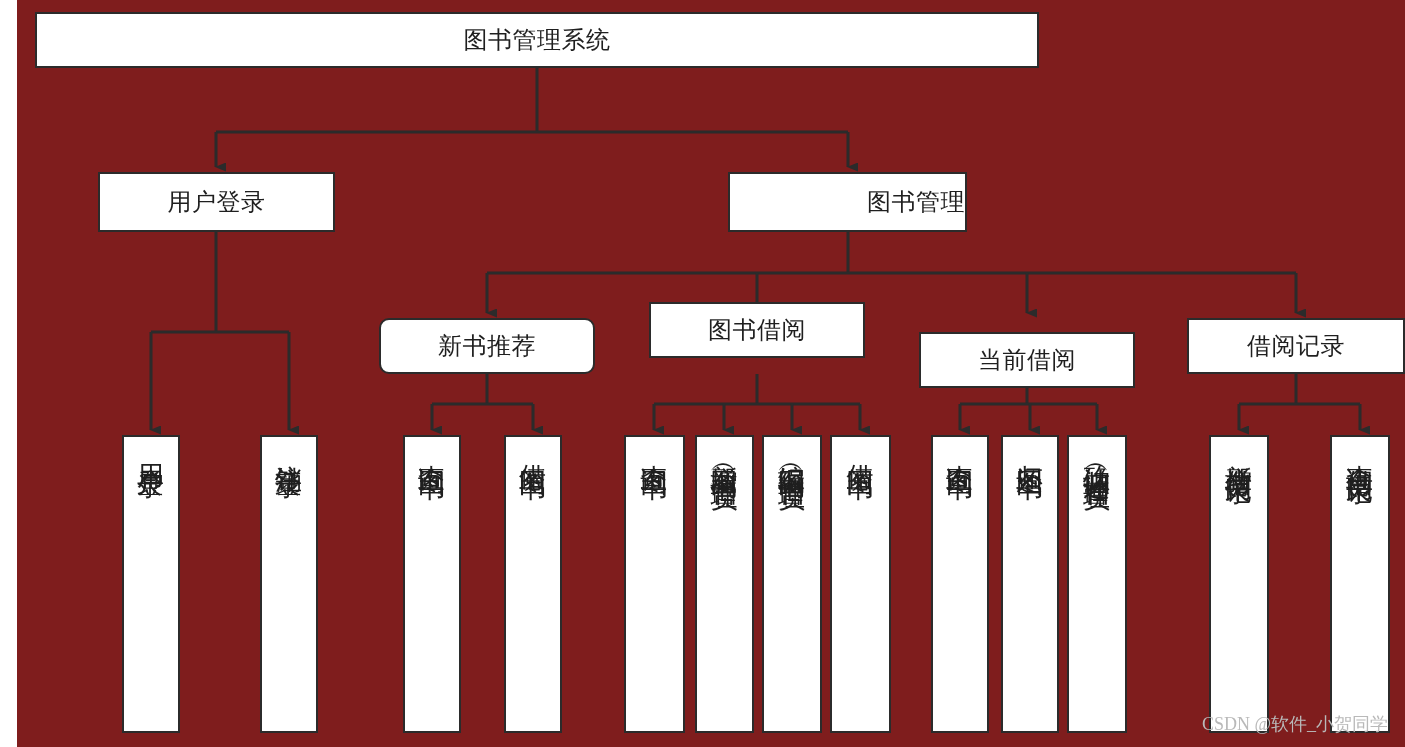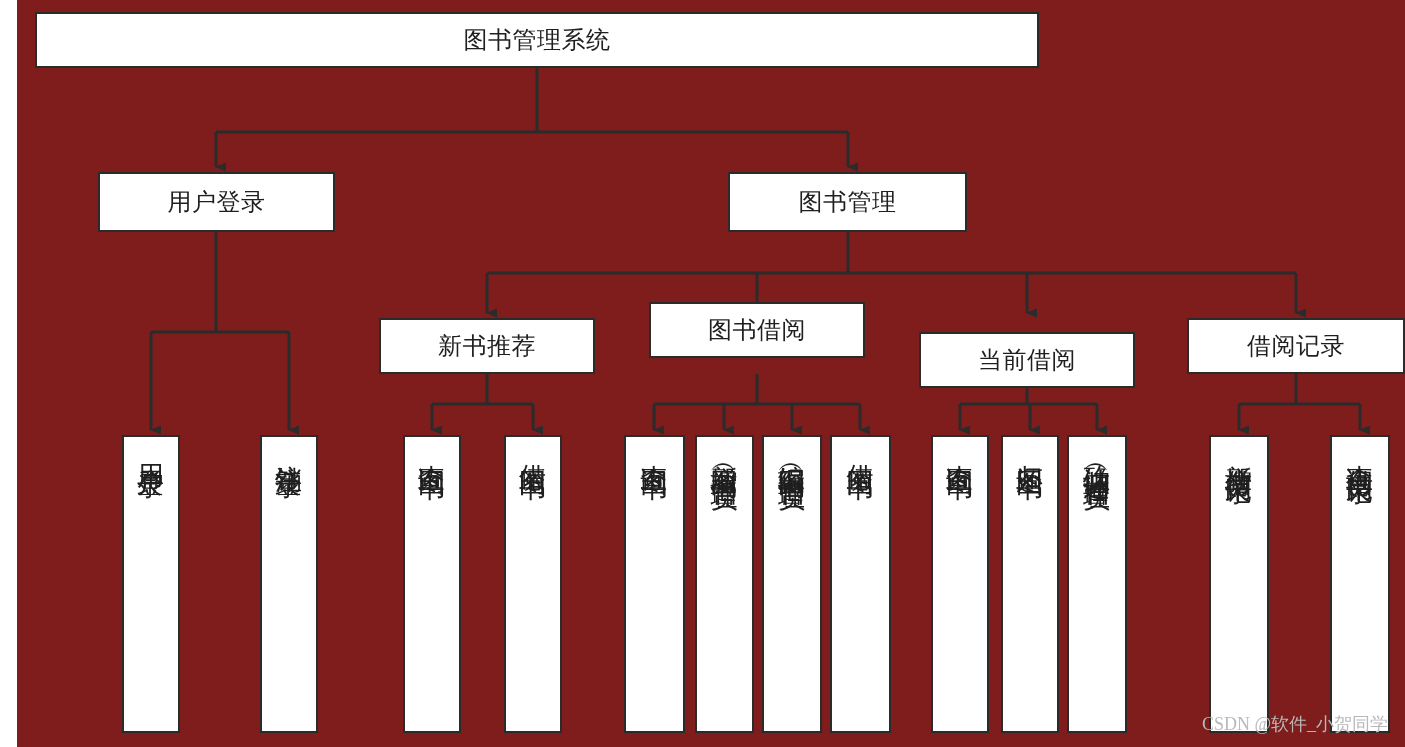--- a/index.html
+++ b/index.html
@@ -134,25 +134,25 @@
     </g>
   </svg>
 
   <div class="node root horizontal" style="left:18px; top:12px; width:1004px; height:56px;">
     <span class="node-label">图书管理系统</span>
   </div>
 
   <div class="node level2 horizontal" style="left:81px; top:172px; width:237px; height:60px;">
     <span class="node-label">用户登录</span>
   </div>
-  <div class="node level2 horizontal" style="left:711px; top:172px; width:239px; height:60px;">
+  <div class="node level2 horizontal" style="left:711px; top:172px; width:239px; height:60px;justify-content:flex-end;">
     <span class="node-label">图书管理</span>
   </div>
 
-  <div class="node level3 horizontal" style="left:362px; top:318px; width:216px; height:56px;">
+  <div class="node level3 horizontal" style="left:362px; top:318px; width:216px; height:56px;border-radius:10px;">
     <span class="node-label">新书推荐</span>
   </div>
   <div class="node level3 horizontal" style="left:632px; top:302px; width:216px; height:56px;">
     <span class="node-label">图书借阅</span>
   </div>
   <div class="node level3 horizontal" style="left:902px; top:332px; width:216px; height:56px;">
     <span class="node-label">当前借阅</span>
   </div>
   <div class="node level3 horizontal" style="left:1170px; top:318px; width:218px; height:56px;justify-content:center;">
     <span class="node-label">借阅记录</span>

